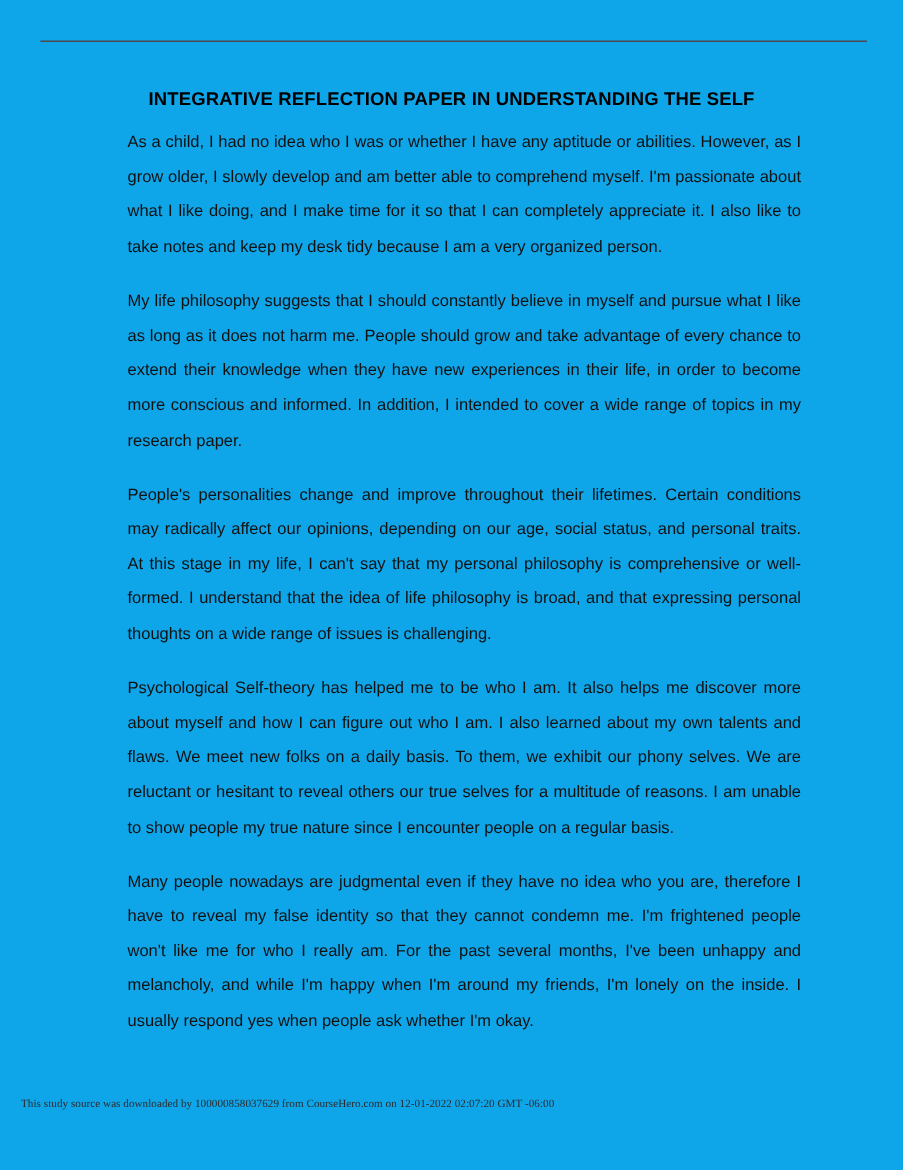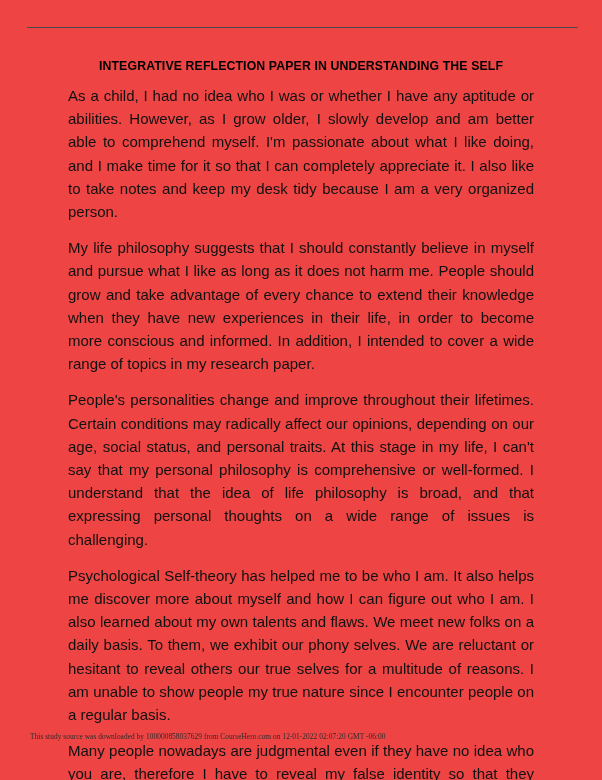--- a/index.html
+++ b/index.html
@@ -12,21 +12,21 @@
     height: 780px;
     position: relative;
     overflow: hidden;
     font-family: "Liberation Sans", sans-serif;
     color: #000000;
   }
 
   .page {
     position: absolute;
     inset: 0;
-    background: #ef4444;
+    background: #0ea5e9;
   }
 
   .top-rule {
     position: absolute;
     left: 27px;
     top: 27px;
     width: 551px;
     height: 1px;
     background: #4a4a50;
   }
@@ -44,35 +44,35 @@
     font-weight: bold;
     text-align: center;
     letter-spacing: 0.12px;
     line-height: 16px;
     margin: 0 0 10px 0;
     color: #000000;
   }
 
   .para {
     font-family: "Liberation Sans", sans-serif;
-    font-size: 15px;
+    font-size: 11px;
     line-height: 23.2px;
     text-align: justify;
     text-justify: inter-word;
-    margin: 0 0 13px 0;
+    margin: 0 0 13px 17px;
     color: #111111;
     hyphens: none;
   }
   .para:last-child {
     margin-bottom: 0;
   }
 
   .footer {
     position: absolute;
-    left: 30px;
+    left: 14px;
     width: 550px;
   }
   .footer-download {
     top: 725px;
   }
   .footer-url {
     top: 760px;
   }
   .footer-text {
     font-family: "Liberation Serif", serif;

